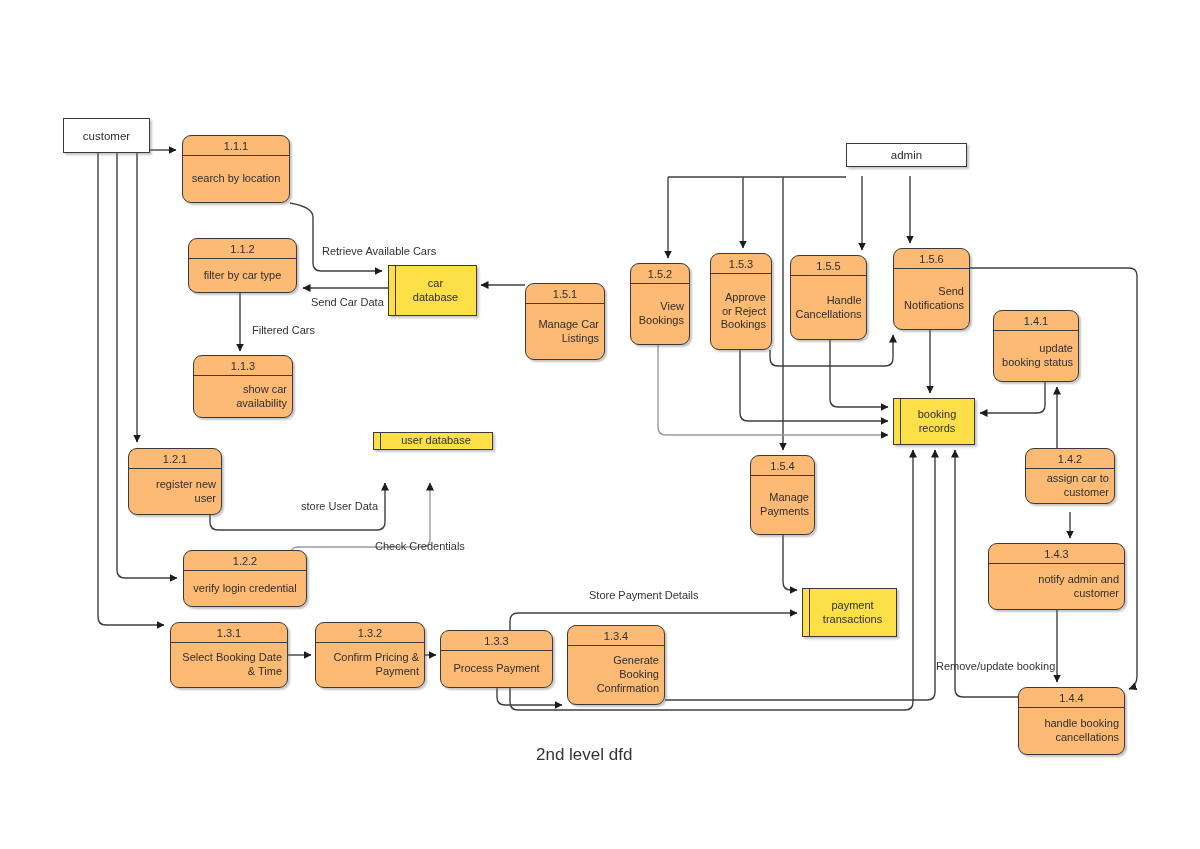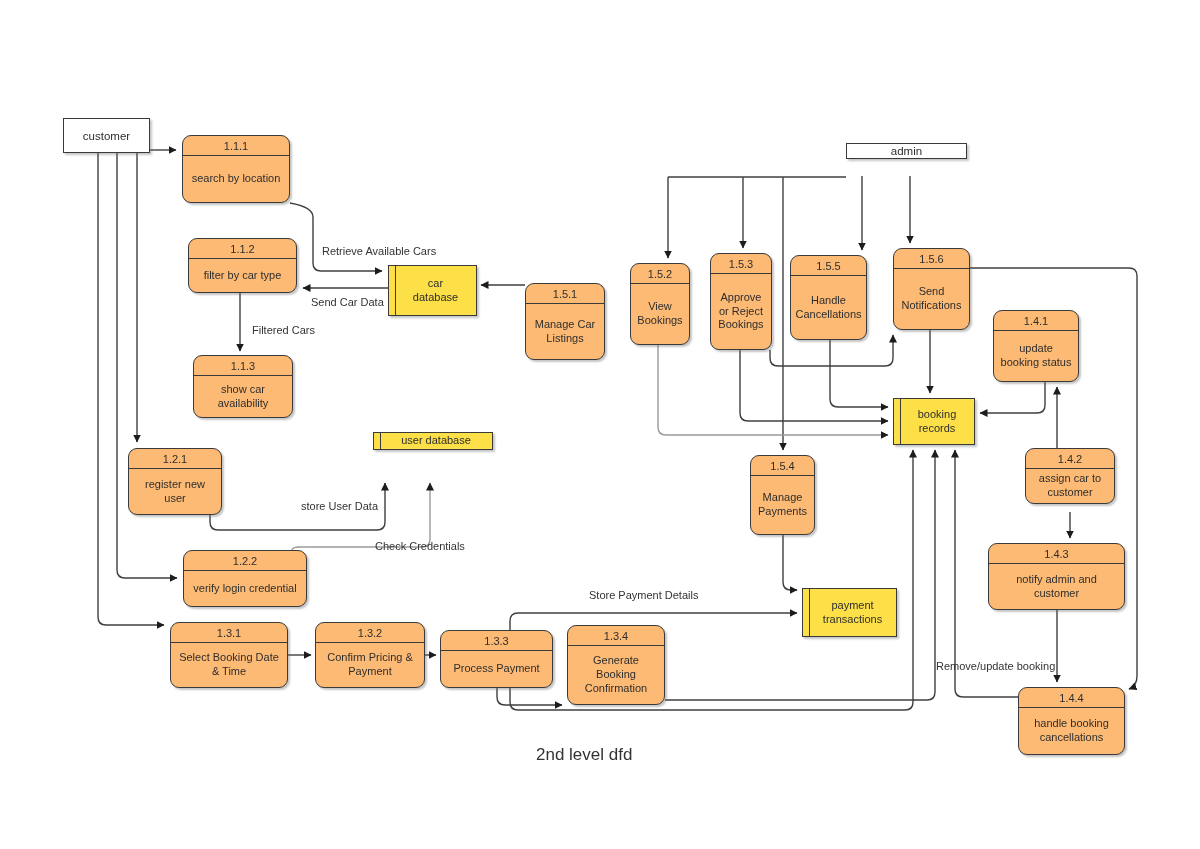--- a/index.html
+++ b/index.html
@@ -15,21 +15,21 @@
   }
   .proc{
     position:absolute;background:#fdba74;border:1.4px solid #3a3a3a;border-radius:9px;
     display:flex;flex-direction:column;box-shadow:2px 2px 2px rgba(110,110,110,.4);box-sizing:border-box;
   }
   .proc .num{
     height:19px;flex:0 0 19px;border-bottom:1.4px solid #3a3a3a;
     display:flex;align-items:center;justify-content:center;font-size:11px;
   }
   .proc .lbl{
-    flex:1;display:flex;align-items:center;justify-content:center;text-align:center;
+    flex:1;display:flex;align-items:center;justify-content:center;text-align:right;
     font-size:11px;line-height:1.25;padding:1px 5px;
   }
   .store{
     position:absolute;background:#fde047;border:1.4px solid #3a3a3a;
     display:flex;align-items:center;justify-content:center;text-align:center;
     font-size:11px;line-height:1.25;box-shadow:2px 2px 2px rgba(110,110,110,.4);box-sizing:border-box;
   }
   .store::before{
     content:'';position:absolute;left:6px;top:0;bottom:0;width:1.4px;background:#3a3a3a;
   }
@@ -82,21 +82,21 @@
       <path d="M1045,382 V405 Q1045,413 1037,413 H980" marker-end="url(#arr)"></path>
       <path d="M1057,448 V387" marker-end="url(#arr)"></path>
       <path d="M1070,512 V538" marker-end="url(#arr)"></path>
       <path d="M1057,610 V682" marker-end="url(#arr)"></path>
     </g>
   </svg>
 
   <div class="ent" style="left:63px;top:118px;width:87px;height:35px">
     <span>customer</span>
   </div>
-  <div class="ent" style="left:846px;top:143px;width:121px;height:16px">
+  <div class="ent" style="left:846px;top:143px;width:121px;height:24px">
     <span>admin</span>
   </div>
 
   <div class="proc" style="left:182px;top:135px;width:108px;height:68px">
     <div class="num">1.1.1</div>
     <div class="lbl">search by location</div>
   </div>
   <div class="proc" style="left:188px;top:238px;width:109px;height:55px">
     <div class="num">1.1.2</div>
     <div class="lbl">filter by car type</div>

